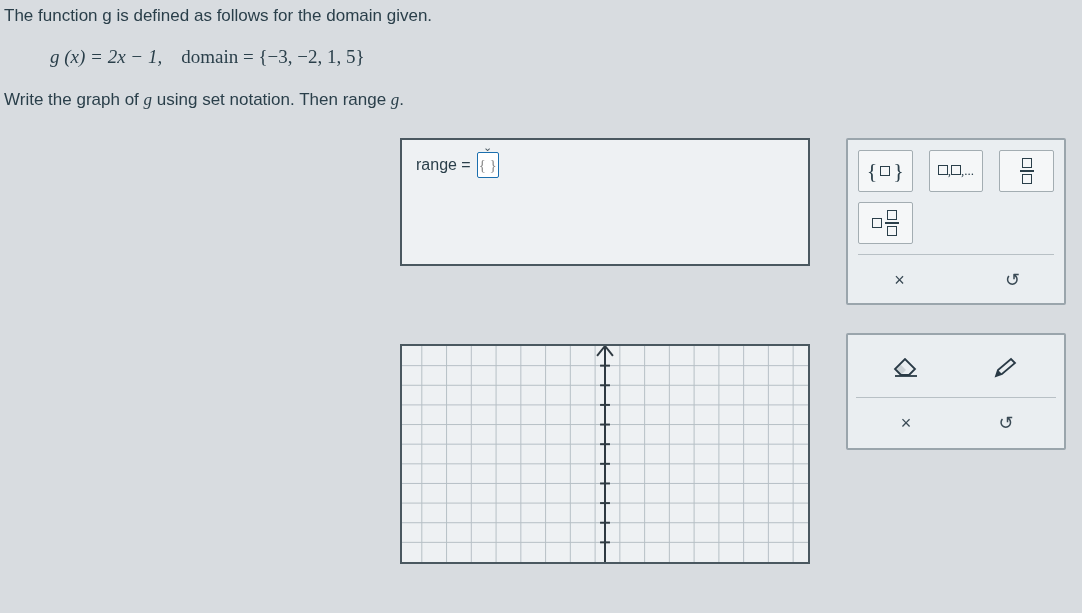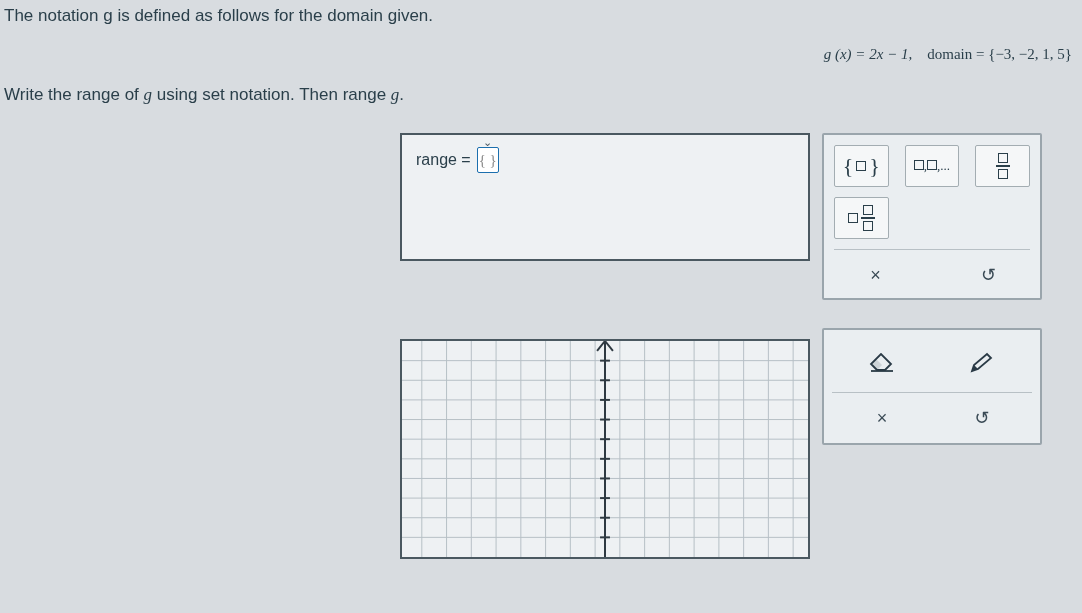--- a/index.html
+++ b/index.html
@@ -12,36 +12,35 @@
       font-size: 16px;
       overflow: hidden;
       position: relative;
     }
     .question-text {
       padding: 6px 10px 8px 4px;
       font-size: 17px;
     }
     .formula-row {
       padding: 12px 10px 12px 50px;
-      font-size: 15px;
+      font-size: 19px;
       font-style: italic;
       font-family: 'Times New Roman', serif;
-      text-align: right;
     }
     .formula-row .upright {
       font-style: normal;
     }
     .instruction {
       padding: 10px 10px 10px 4px;
       font-size: 17px;
     }
     .fn-name { font-style: italic; font-family: 'Times New Roman', serif; }
     .answers-area {
       display: flex;
-      gap: 12px;
+      gap: 36px;
       margin-top: 18px;
       padding-left: 400px;
     }
     .col-left { width: 410px; }
     .answer-box {
       border: 2px solid #4a5860;
       border-top: none;
       border-right: none;
       background: #eef1f3;
       padding: 14px 14px 50px 14px;
@@ -172,32 +171,32 @@
     }
     .graph-tools-bottom {
       display:flex; justify-content:space-around;
       border-top: 1px solid #b8c0c5;
       padding-top:8px;
     }
   </style>
 </head>
 <body>
 
-<div class="question-text">The notation g is defined as follows for the domain given.</div>
+<div class="question-text">The function g is defined as follows for the domain given.</div>
 
 <div class="formula-row">
   <span>g (x) = 2x − 1,</span>
   &nbsp;&nbsp;
   <span class="upright" style="font-style:normal">domain</span>
   <span style="font-style:normal"> </span>
   <span style="font-style:normal">= {−3, −2, 1, 5}</span>
 </div>
 
 <div class="instruction">
-  <span>Write the range of </span><span class="fn-name">g</span><span> using set notation. Then range </span><span class="fn-name">g</span><span>.</span>
+  <span>Write the graph of </span><span class="fn-name">g</span><span> using set notation. Then range </span><span class="fn-name">g</span><span>.</span>
 </div>
 
 <div class="answers-area">
   <div class="col-left">
     <div class="answer-box">
       <div class="range-row">
         <span>range =</span>
         <span class="set-input">{ }</span>
       </div>
     </div>

